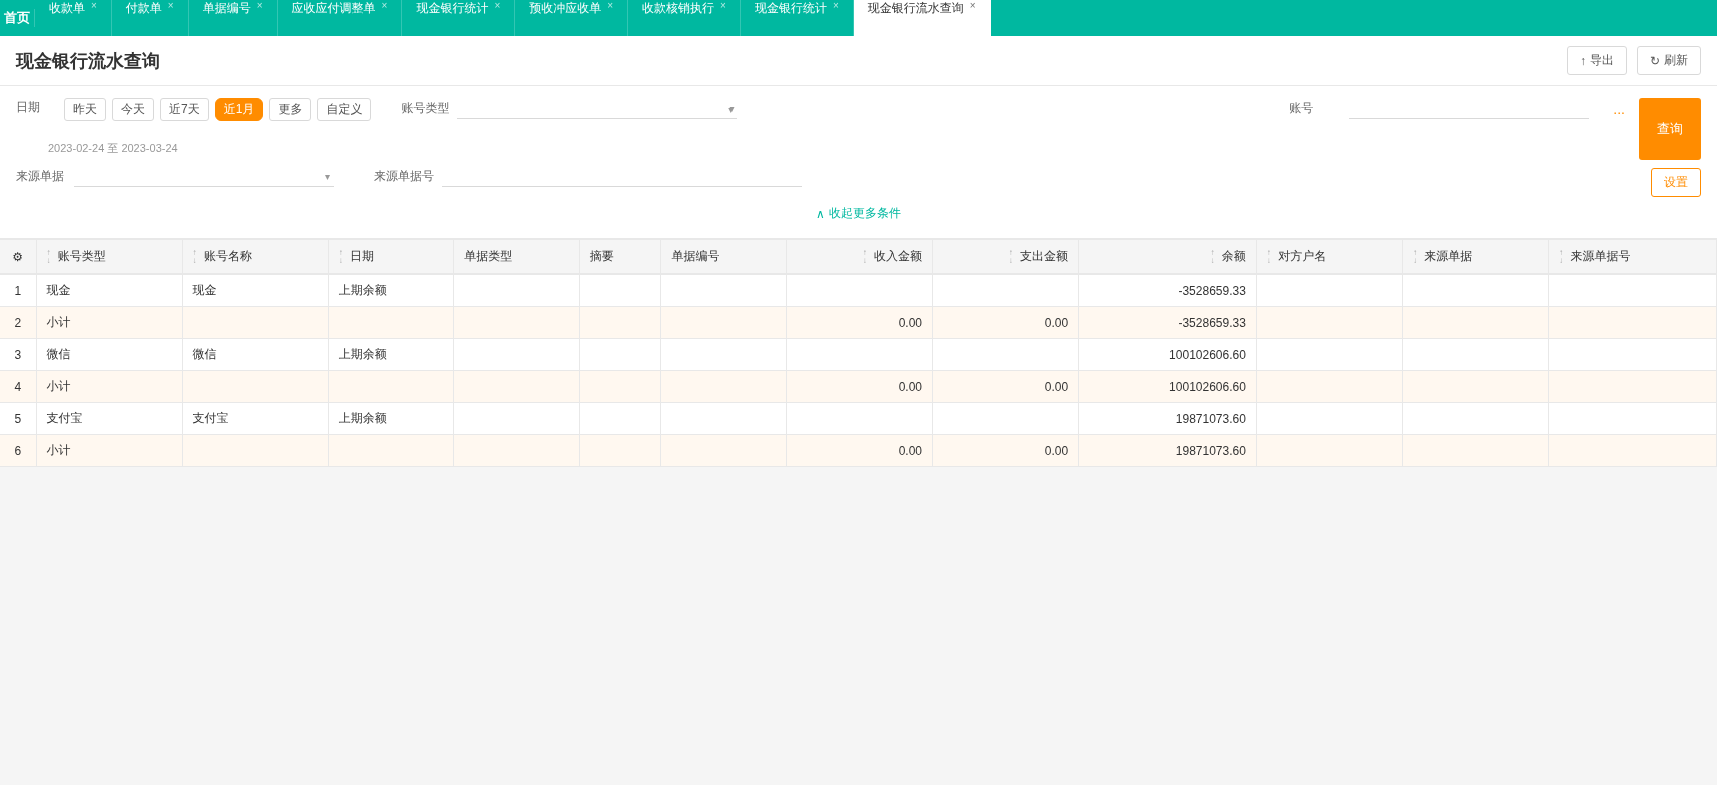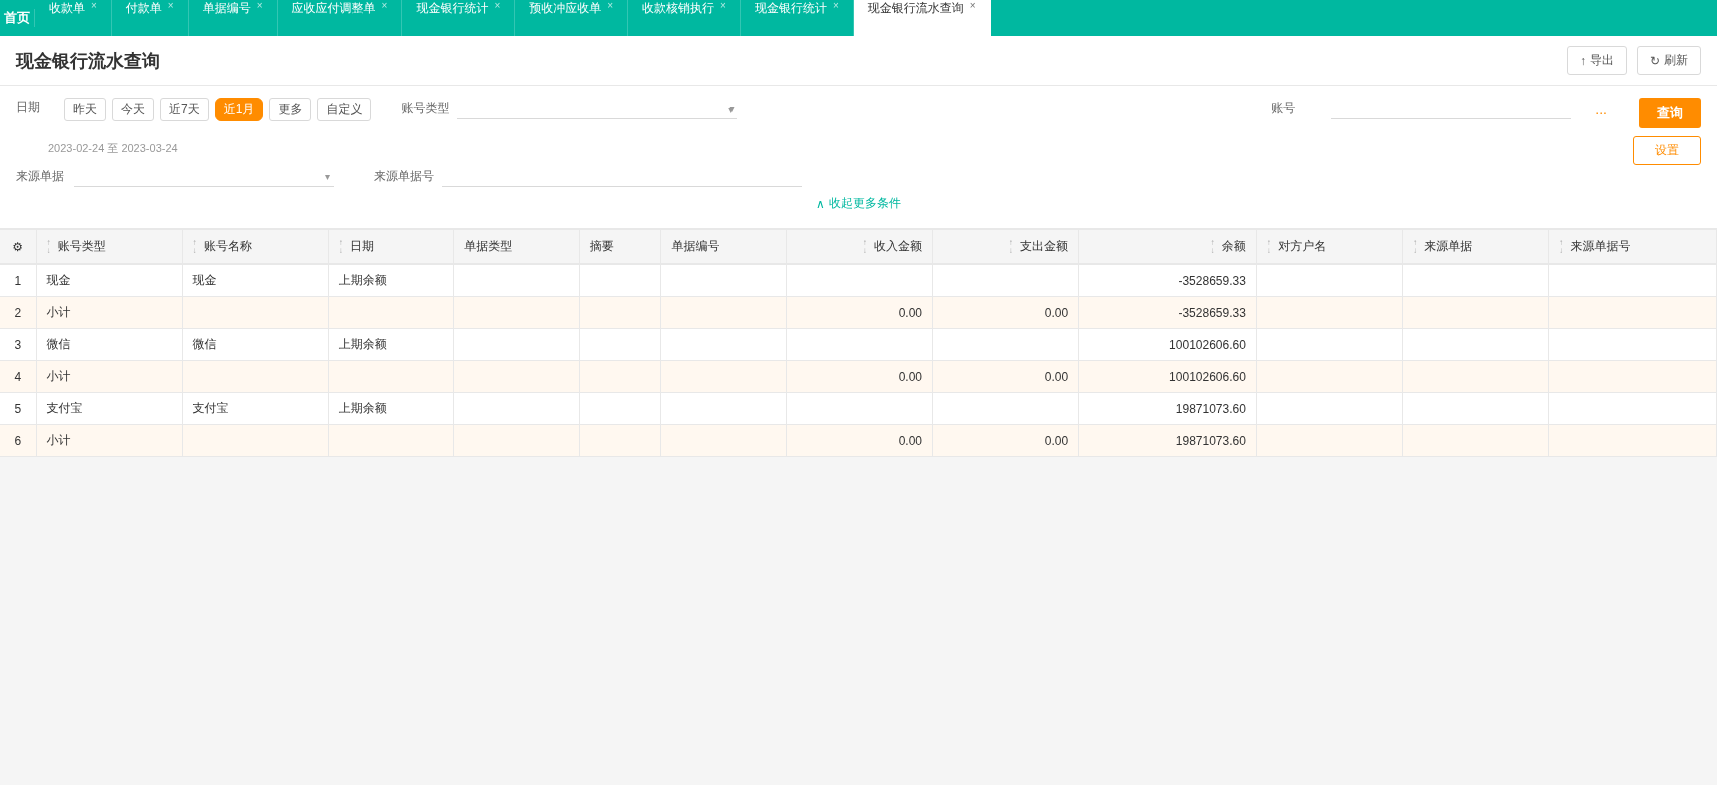--- a/index.html
+++ b/index.html
@@ -150,31 +150,31 @@
     .ellipsis-btn {
       color: #ff8c00;
       cursor: pointer;
       font-size: 14px;
       padding: 0 4px;
     }
     .btn-query {
       background: #ff8c00;
       color: #fff;
       border: none;
-      padding: 6px 18px;
+      padding: 22px 18px;
       border-radius: 3px;
       cursor: pointer;
       font-size: 13px;
-      font-weight: bold;
+      font-weight: normal;
     }
     .btn-settings {
       background: #fff;
       color: #ff8c00;
       border: 1px solid #ff8c00;
-      padding: 5px 21px;
+      padding: 5px 12px;
       border-radius: 3px;
       cursor: pointer;
       font-size: 12px;
       margin-left: 12px;
     }
     .collapse-bar {
       display: flex;
       justify-content: center;
       align-items: center;
       padding: 4px;

